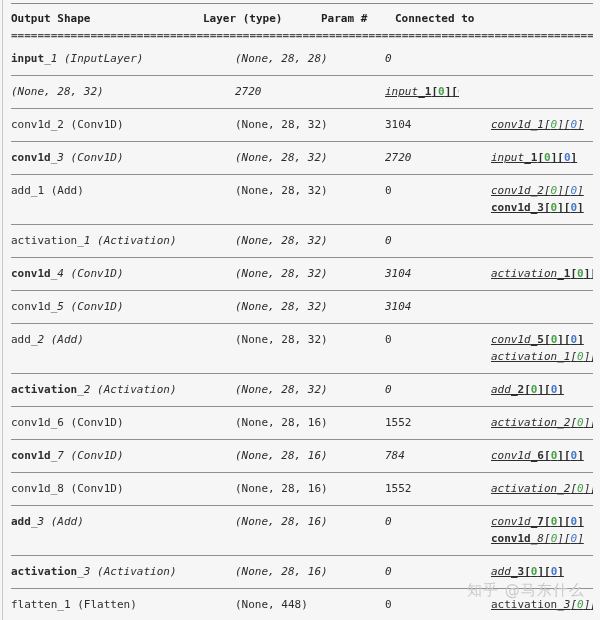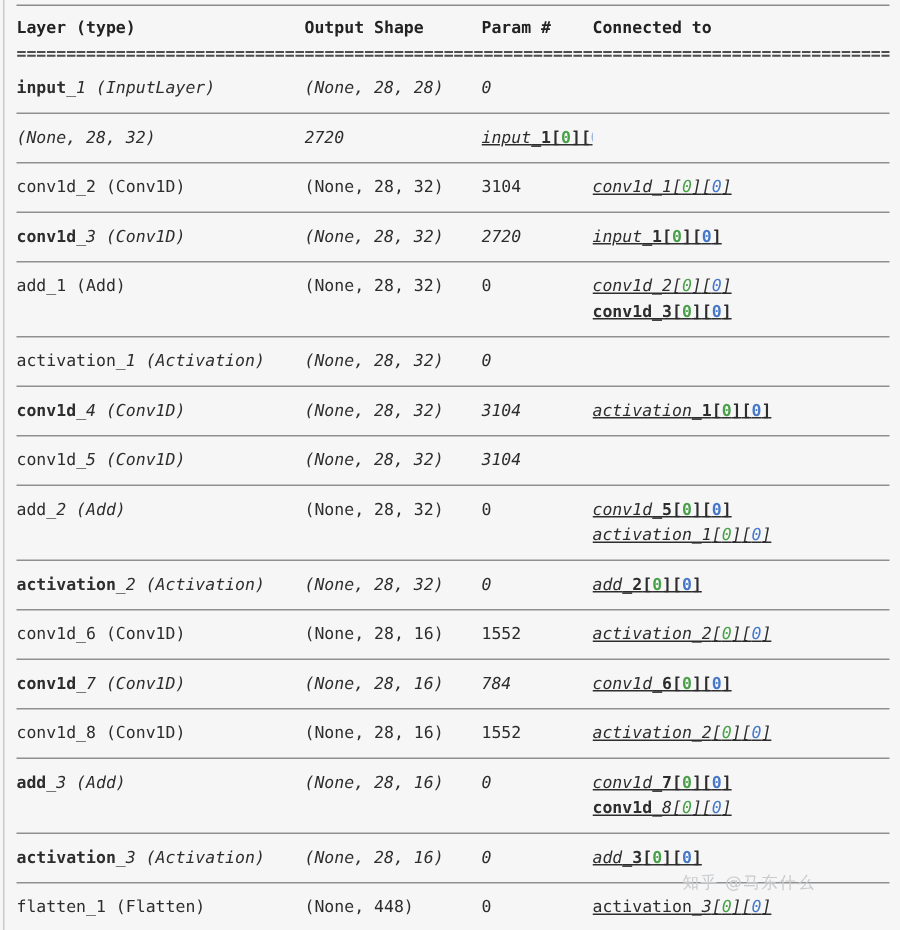--- a/index.html
+++ b/index.html
@@ -44,49 +44,50 @@
     line-height: 10px;
     margin-top: 1px;
   }
   .row {
     display: grid;
     grid-template-columns: 192px 118px 74px auto;
     padding: 7px 0 8px 0;
     border-bottom: 1px solid #909090;
     line-height: 17px;
     white-space: nowrap;
+    gap: 32px;
   }
   .cell { overflow: hidden; }
   .conn-line { display: block; text-decoration: underline; }
   .b  { font-weight: bold; }
   .i  { font-style: italic; }
   .zg { font-weight: bold; }
   .zb { font-weight: bold; }
   .i .zg, .zg.i, .i .zb, .zb.i { font-weight: normal; font-style: italic; }
   .watermark {
     position: absolute;
-    left: 452px;
+    left: 464px;
     top: 581px;
     font-family: "DejaVu Sans", "Liberation Sans", sans-serif;
-    font-size: 11px;
+    font-size: 15px;
     letter-spacing: 1px;
     color: #c8cbcd;
     white-space: nowrap;
     pointer-events: none;
   }
 </style>
 </head>
 <body>
 
 <div class="codeblock">
   <div class="content">
     <div class="topline"></div>
     <div class="header-row">
+      <span class="cell">Output Shape</span>
       <span class="cell">Layer (type)</span>
-      <span class="cell">Output Shape</span>
       <span class="cell">Param #</span>
       <span class="cell">Connected to</span>
     </div>
     <div class="equals">========================================================================================</div>
     <div id="rows">
         <div class="row">
           <span class="cell"><span class="b">input</span><span class="i">_1 (InputLayer)</span></span>
           <span class="cell"><span class="i">(None, 28, 28)</span></span>
           <span class="cell"><span class="i">0</span></span>
           <span class="cell"></span>

